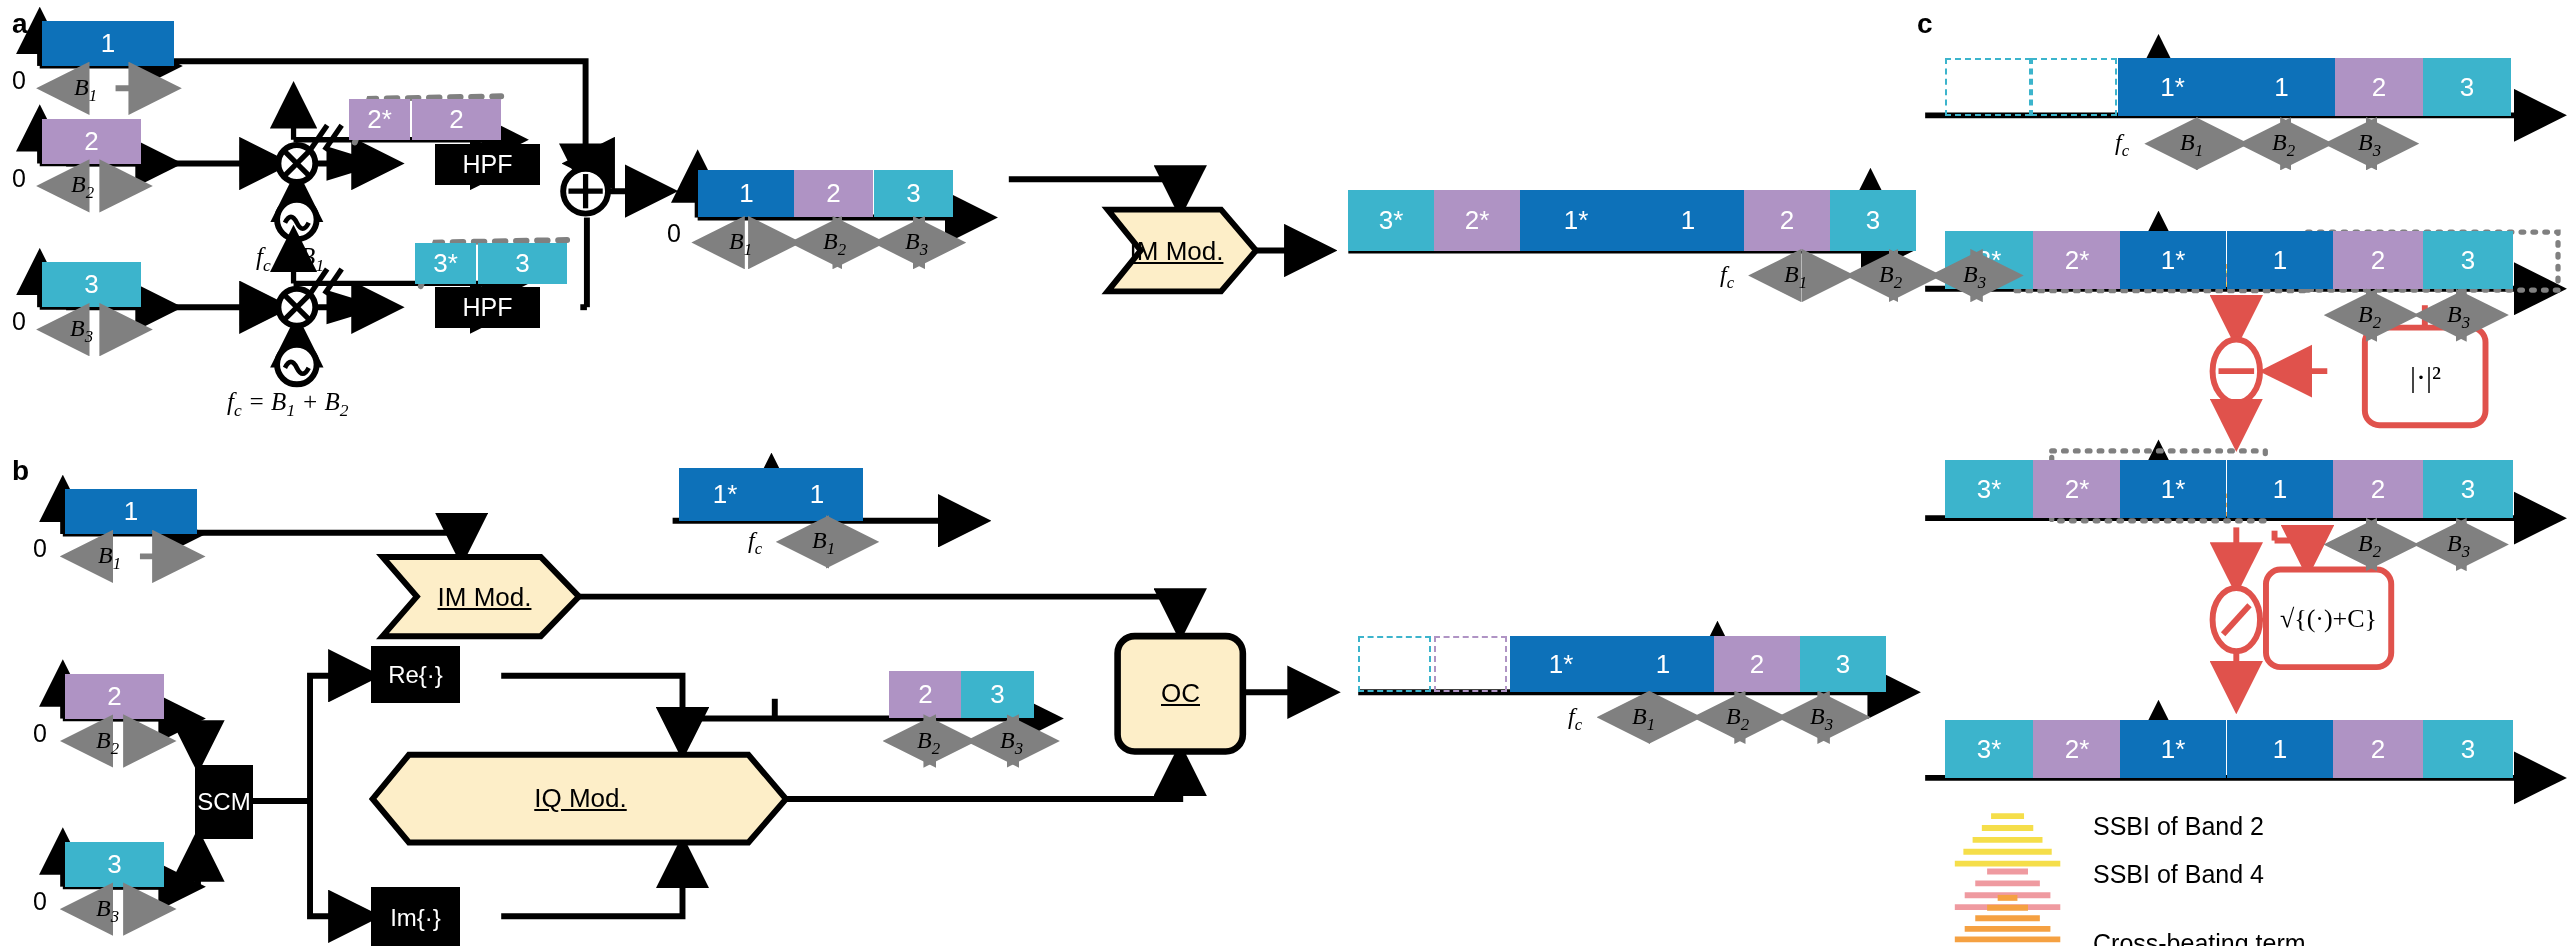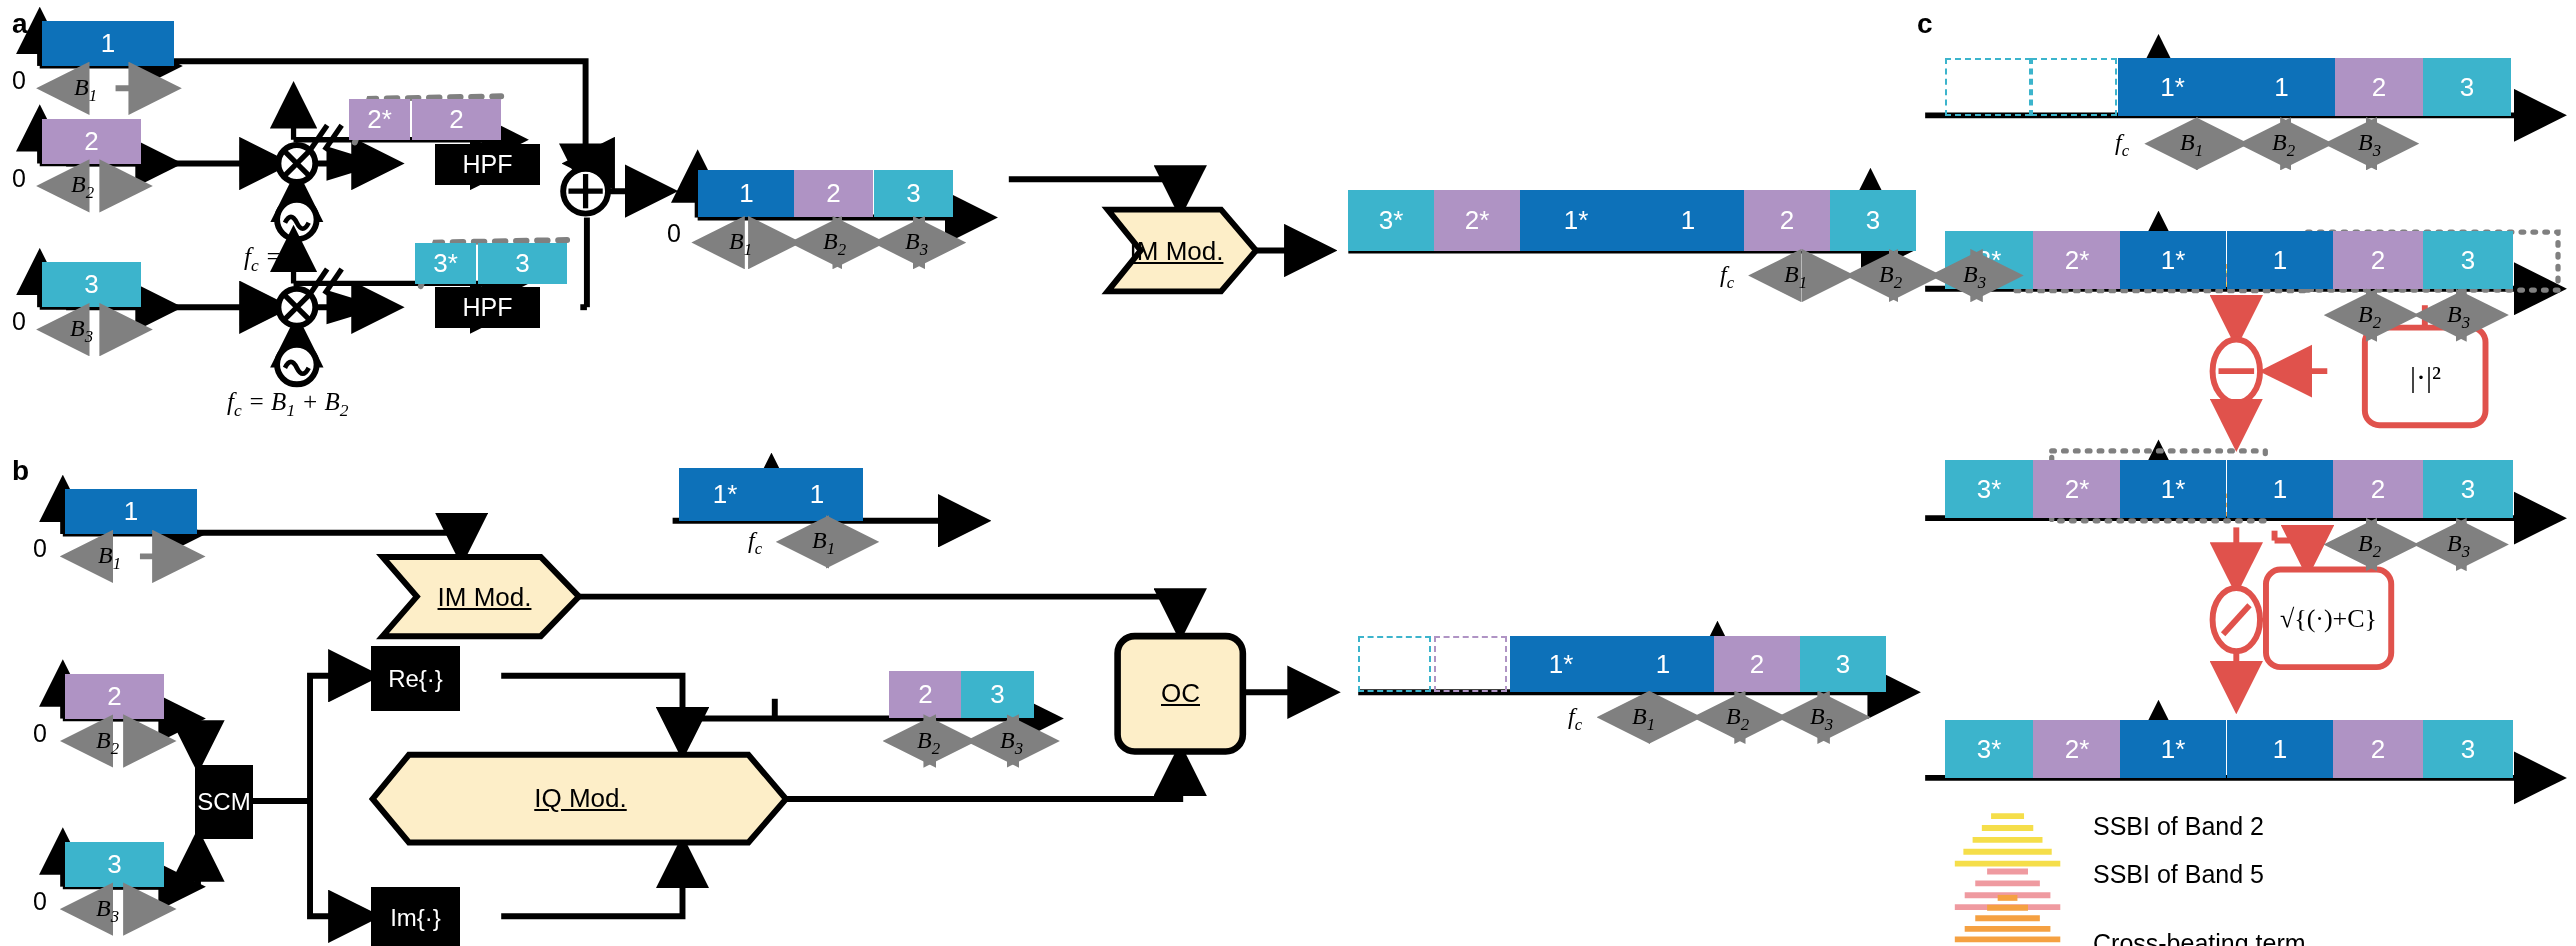--- a/index.html
+++ b/index.html
@@ -337,21 +337,21 @@
 
 <div class="bandbox" style="left:349px;top:99px;width:61px;height:41px;background:#af93c4">2*</div>
 <div class="bandbox" style="left:412px;top:99px;width:89px;height:41px;background:#af93c4">2</div>
 
 <div class="bandbox" style="left:415px;top:243px;width:61px;height:41px;background:#3cb4cc">3*</div>
 <div class="bandbox" style="left:478px;top:243px;width:89px;height:41px;background:#3cb4cc">3</div>
 
 <div class="blk" style="left:435px;top:144px;width:105px;height:41px">HPF</div>
 <div class="blk" style="left:435px;top:287px;width:105px;height:41px">HPF</div>
 
-<div class="lbl" style="left:244px;top:243px">
+<div class="lbl" style="left:256px;top:243px">
   <span>f<span class="sub">c</span> = B<span class="sub">1</span></span>
 </div>
 <div class="lbl" style="left:227px;top:388px">
   <span>f<span class="sub">c</span> = B<span class="sub">1</span> + B<span class="sub">2</span></span>
 </div>
 
 <div class="bandbox" style="left:698px;top:170px;width:97px;height:47px;background:#0d71b9">1</div>
 <div class="bandbox" style="left:794px;top:170px;width:79px;height:47px;background:#af93c4">2</div>
 <div class="bandbox" style="left:874px;top:170px;width:79px;height:47px;background:#3cb4cc">3</div>
 <div class="zeroL" style="left:667px;top:219px">0</div>
@@ -373,21 +373,21 @@
 
 <div class="bandbox" style="left:65px;top:842px;width:99px;height:45px;background:#3cb4cc">3</div>
 <div class="zeroL" style="left:33px;top:887px">0</div>
 
 <div class="hexblk" style="left:422px;top:578px;width:125px;height:38px">IM Mod.</div>
 
 <div class="bandbox" style="left:679px;top:468px;width:92px;height:53px;background:#0d71b9">1*</div>
 <div class="bandbox" style="left:771px;top:468px;width:92px;height:53px;background:#0d71b9">1</div>
 
 <div class="blk" style="left:195px;top:765px;width:58px;height:74px;font-size:24px">SCM</div>
-<div class="blk" style="left:371px;top:646px;width:89px;height:65px;font-size:24px">Re{·}</div>
+<div class="blk" style="left:371px;top:646px;width:89px;height:57px;font-size:24px">Re{·}</div>
 <div class="blk" style="left:371px;top:887px;width:89px;height:61px;font-size:24px">Im{·}</div>
 
 <div class="hexblk" style="left:518px;top:779px;width:125px;height:38px">IQ Mod.</div>
 
 <div class="bandbox" style="left:889px;top:671px;width:73px;height:47px;background:#af93c4">2</div>
 <div class="bandbox" style="left:961px;top:671px;width:73px;height:47px;background:#3cb4cc">3</div>
 
 <div class="hexblk" style="left:1121px;top:674px;width:119px;height:38px">OC</div>
 
 <div class="bandbox dashed" style="left:1358px;top:636px;width:73px;height:56px;border-color:#3cb4cc"></div>
@@ -426,21 +426,21 @@
 <div class="bandbox" style="left:2423px;top:720px;width:90px;height:58px;background:#3cb4cc">3</div>
 
 <div class="redblk" style="left:2365px;top:328px;width:121px;height:98px;border:none;background:none">
   <span style="font-size:30px">|·|²</span>
 </div>
 <div class="redblk" style="left:2266px;top:570px;width:125px;height:98px;border:none;background:none">
   <span style="font-size:26px">√{(·)+C}</span>
 </div>
 
 <div class="legtxt" style="left:2093px;top:812px">SSBI of Band 2</div>
-<div class="legtxt" style="left:2093px;top:860px">SSBI of Band 5</div>
+<div class="legtxt" style="left:2093px;top:860px">SSBI of Band 4</div>
 <div class="legtxt" style="left:2093px;top:929px">Cross-beating term</div>
 
 <svg viewBox="0 0 3907 1435">
   <g stroke="#808080" stroke-width="9" fill="none">
 
     <path d="M105,134 L68,134" marker-end="url(#ahg)"></path>
     <path d="M175,134 L262,134" marker-end="url(#ahg)"></path>
 
     <path d="M102,282 L68,282" marker-end="url(#ahg)"></path>
     <path d="M168,282 L218,282" marker-end="url(#ahg)"></path>

